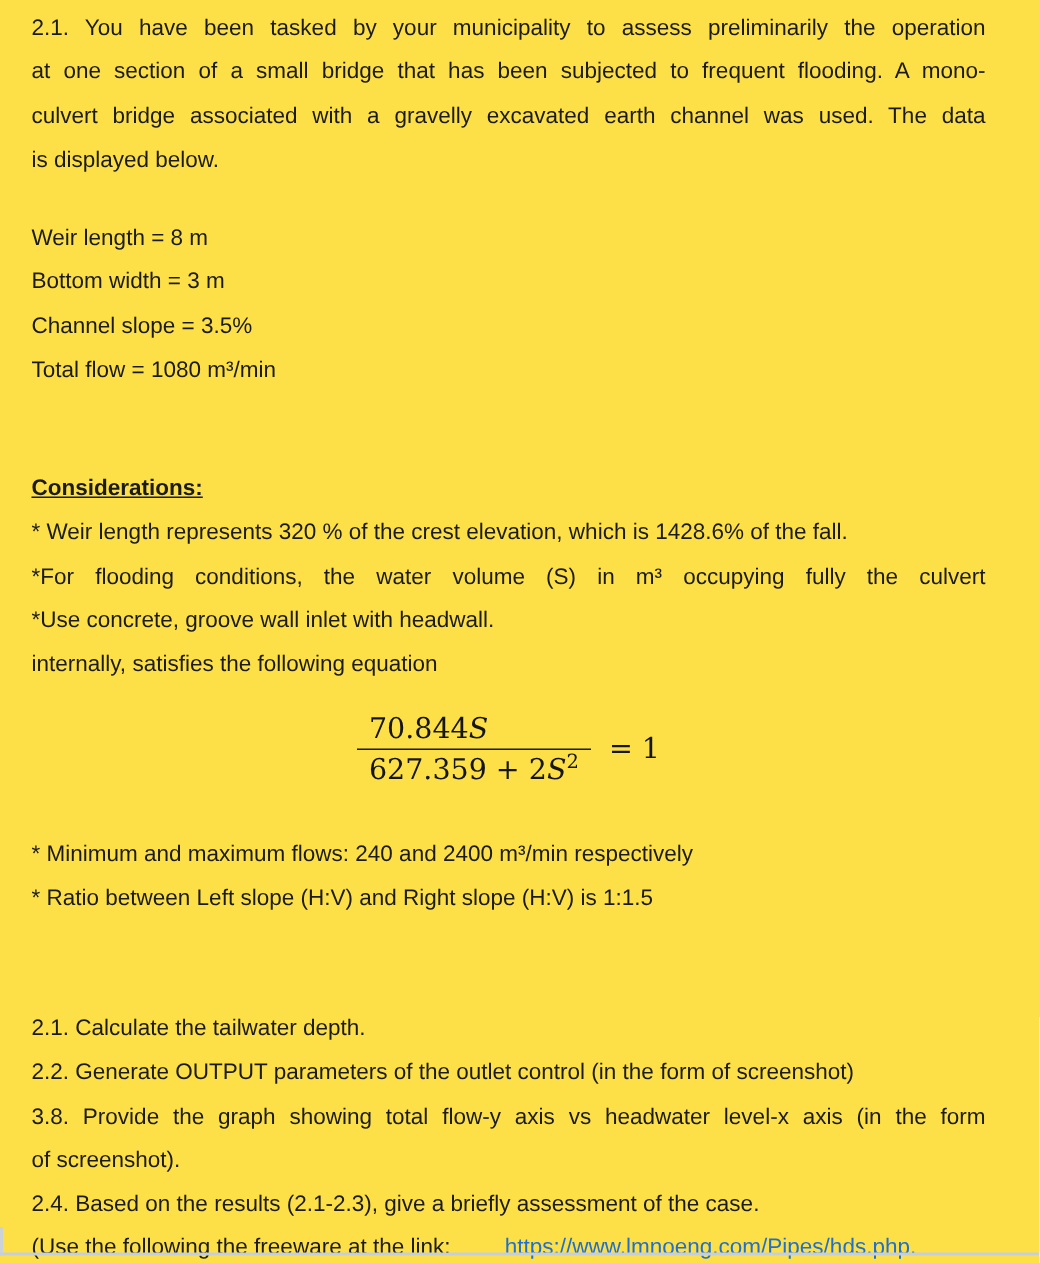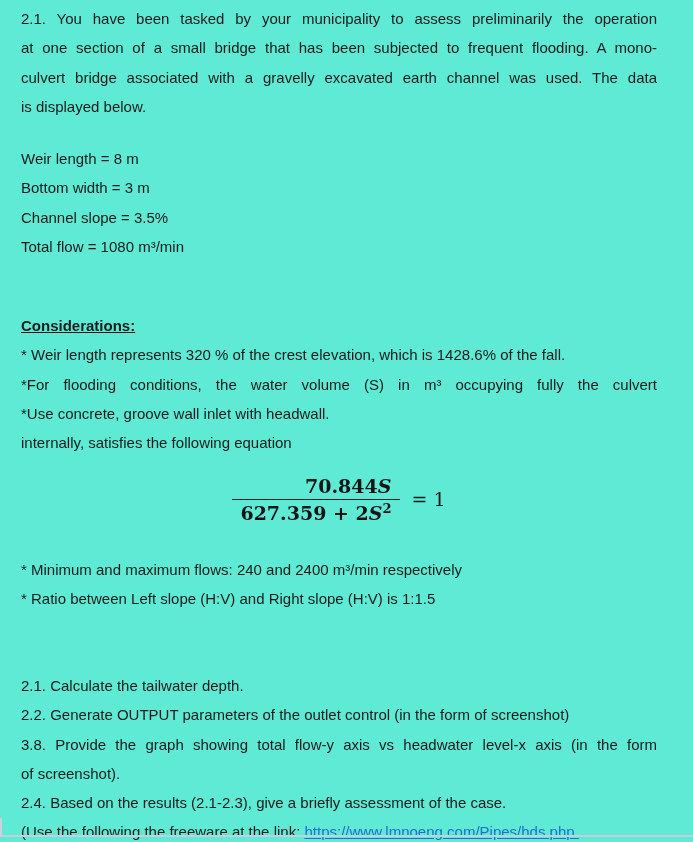--- a/index.html
+++ b/index.html
@@ -4,21 +4,21 @@
 <style>
   html, body {
     margin: 0;
     padding: 0;
     background: #ffffff;
   }
   #page {
     position: relative;
     width: 693px;
     height: 842px;
-    background: #5eead4;
+    background: #fde047;
     overflow: hidden;
     font-family: "Liberation Sans", sans-serif;
     font-size: 15px;
     color: #1b1b1b;
   }
   .block {
     position: absolute;
     left: 21px;
     width: 636px;
   }
@@ -44,23 +44,22 @@
     height: 66px;
     display: flex;
     justify-content: center;
     align-items: center;
     font-family: "DejaVu Serif", serif;
     font-size: 19px;
     color: #151515;
   }
   .fraction {
     display: inline-block;
-    text-align: right;
+    text-align: left;
     vertical-align: middle;
-    font-weight: bold;
   }
   .numerator {
     padding: 0 8px 2px 8px;
   }
   .denominator {
     border-top: 1.6px solid #1b1b1b;
     padding: 2px 8px 0 8px;
   }
   .math-var {
     font-style: italic;
@@ -68,22 +67,22 @@
   .denominator sup {
     font-size: 13px;
     line-height: 0;
   }
   .eq-rhs {
     margin-left: 12px;
     white-space: pre;
   }
   
   a.doc-link {
-    text-decoration: underline;
     cursor: pointer;
+    margin-left: 32px;
   }
   
   #bottom-divider {
     position: absolute;
     left: 0;
     top: 835px;
     width: 693px;
     height: 2px;
     background: #c5cedb;
   }

